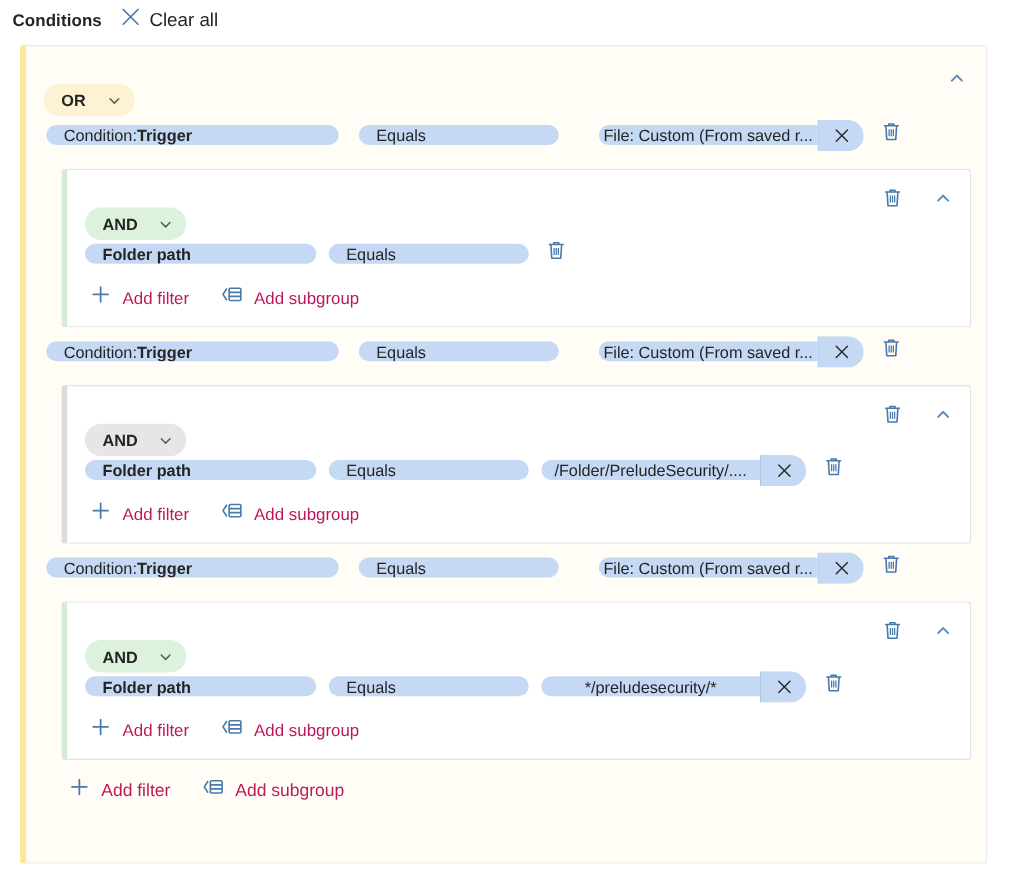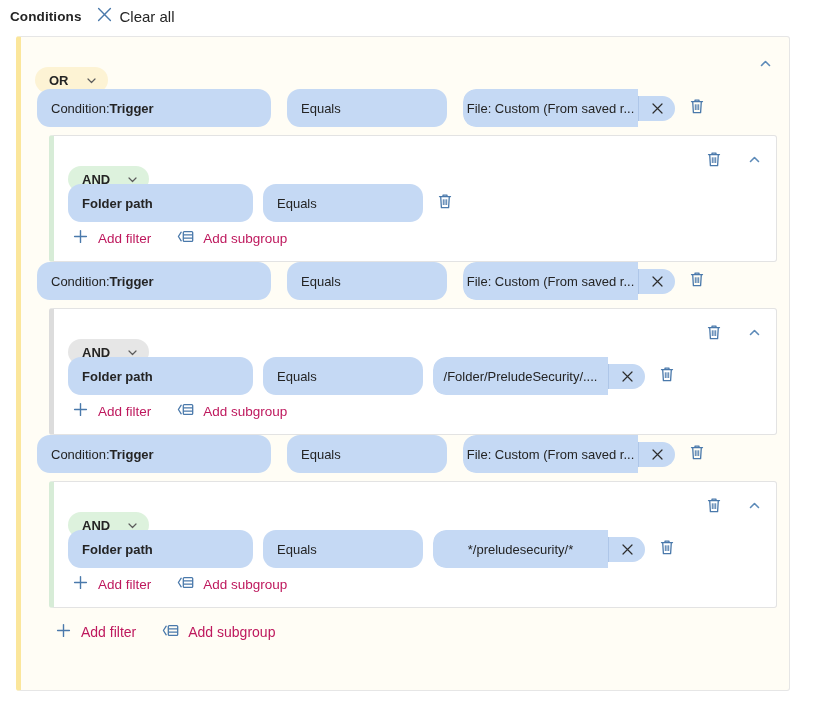--- a/index.html
+++ b/index.html
@@ -60,30 +60,30 @@
     width:24px;height:24px;display:flex;align-items:center;justify-content:center;
     cursor:pointer;
   }
 
   
   .cond-row{
     position:relative;height:38px;margin-left:16px;
     display:flex;align-items:center;
   }
   .pill{
-    height:38px;border-radius:13px;background:#c5d9f4;
+    height:16px;border-radius:13px;background:#c5d9f4;
     display:flex;align-items:center;
     font-size:13px;color:#242424;
     padding:0 14px;box-sizing:border-box;
     cursor:pointer;white-space:nowrap;overflow:hidden;
   }
   .pill.field{width:234px;}
   .pill.op{width:160px;margin-left:16px;}
   .valwrap{
-    display:flex;align-items:center;margin-left:16px;
+    display:flex;align-items:center;margin-left:32px;
     border-radius:13px;overflow:hidden;
   }
   .pill.val{
     border-radius:13px 0 0 13px;background:#c5d9f4;
     width:175px;justify-content:center;
   }
   .val-x{
     width:36px;height:25px;background:#c5d9f4;
     border-radius:0 13px 13px 0;
     display:flex;align-items:center;justify-content:center;

